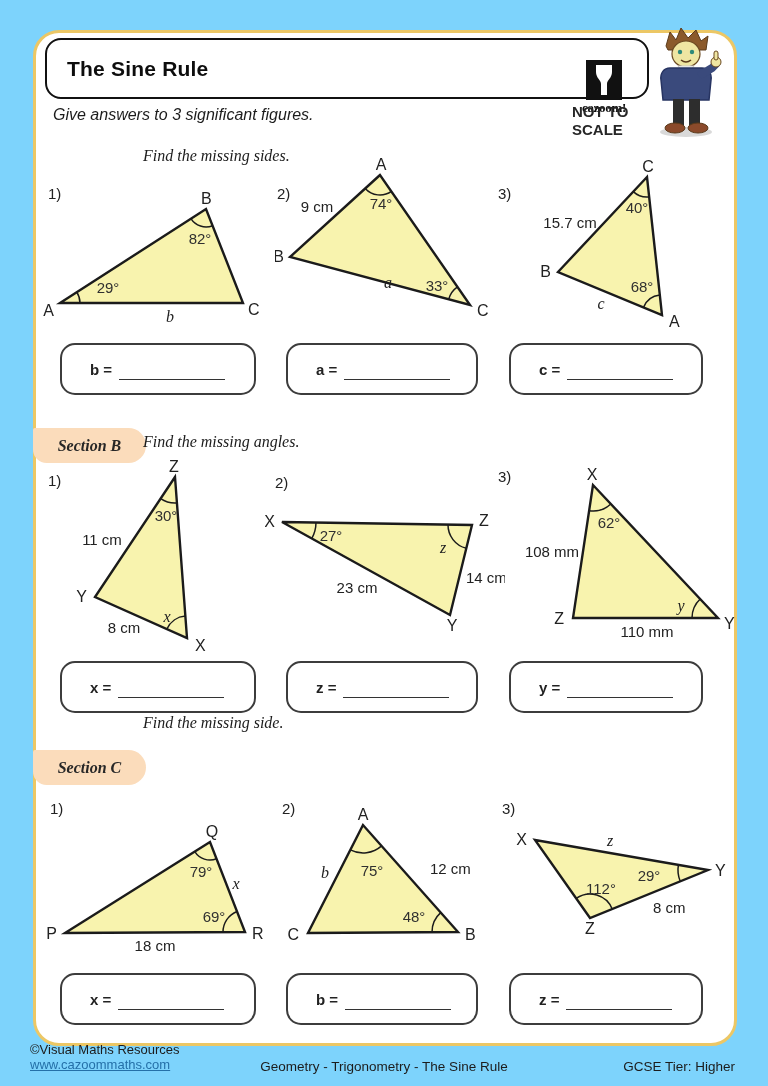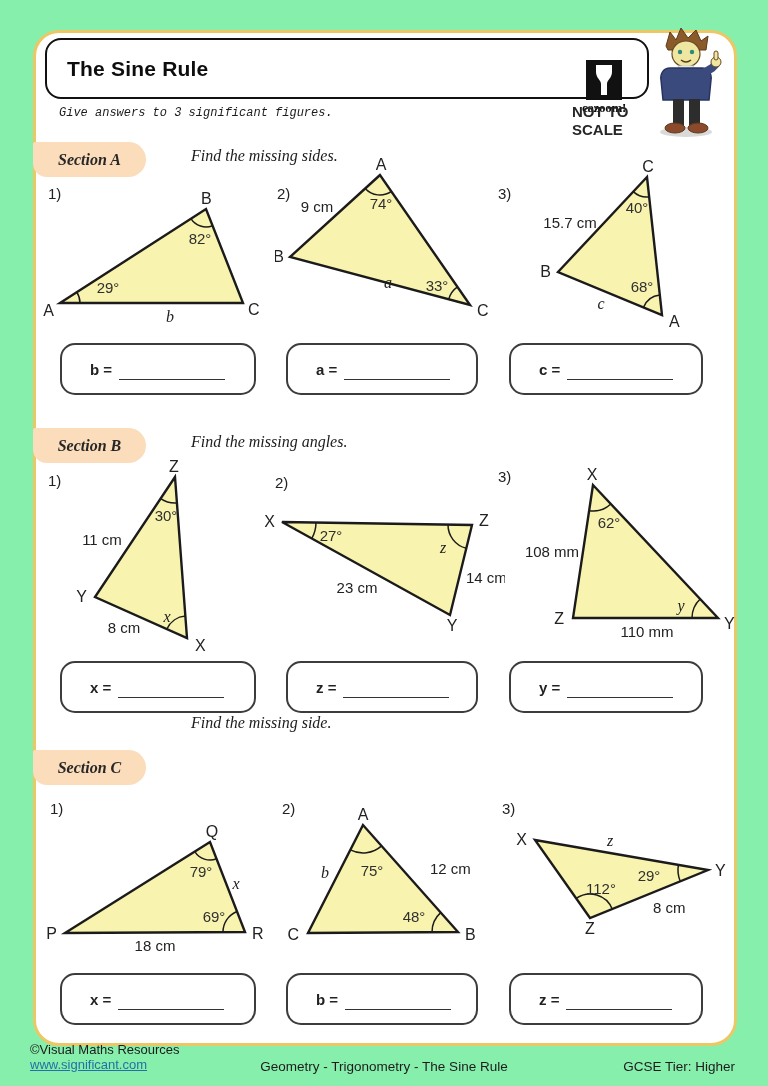--- a/index.html
+++ b/index.html
@@ -1,48 +1,48 @@
 <!DOCTYPE html>
 <html><head>
 <meta charset="utf-8">
 <style>
   html,body { margin:0; padding:0; background:#fff; }
   .page {
-    position:relative; width:768px; height:1086px; background:#86efac;
+    position:relative; width:768px; height:1086px; background:#7dd3fc;
     font-family:"Liberation Sans", sans-serif; overflow:hidden; color:#222;
   }
   .frame {
     position:absolute; left:33px; top:30px; width:698px; height:1010px;
     border:3px solid #ecc765; border-radius:26px; background:#fff;
   }
   .title-box {
     position:absolute; left:45px; top:38px; width:600px; height:57px;
     border:2.5px solid #111; border-radius:16px; background:#fff;
   }
   .title-text {
     position:absolute; left:20px; top:0; height:57px; display:flex; align-items:center;
     font-size:21px; font-weight:bold; color:#0d0d0d; letter-spacing:0.2px;
   }
   .logo { position:absolute; right:10px; top:20px; width:66px; text-align:center; }
   .logo svg { display:block; margin:0 auto; }
   .logo-text { font-family:"Liberation Serif", serif; font-weight:bold; font-size:13px; color:#0d0d0d; letter-spacing:-0.3px; }
   .mascot { position:absolute; left:648px; top:26px; width:76px; height:112px; }
   .instruction {
-    position:absolute; left:59px; top:106px;
-    font-family:Liberation Mono, monospace; font-style:italic; font-size:12px; color:#1c1c1c;
+    position:absolute; left:53px; top:106px;
+    font-family:Liberation Sans, sans-serif; font-style:italic; font-size:16px; color:#1c1c1c;
   }
   .nts { position:absolute; left:572px; top:103px; font-weight:bold; font-size:15px; line-height:18px; color:#262626; }
   .pill {
     position:absolute; left:33px; width:113px; height:35px; background:#fbdcbb;
     border-radius:2px 18px 18px 14px; display:flex; align-items:center; justify-content:center;
   }
   .pill span { font-family:"Liberation Serif", serif; font-style:italic; font-weight:bold; font-size:16px; color:#272727; }
   .sec-instr {
     position:absolute; left:143px;
-    font-family:"Liberation Serif", serif; font-style:italic; font-size:16px; color:#1c1c1c;margin-left:48px;
+    font-family:"Liberation Serif", serif; font-style:italic; font-size:16px; color:#1c1c1c;
   }
   .pnum { position:absolute; font-size:15px; color:#222; }
   .fig { position:absolute; }
   .tri { fill:#f8f3ae; stroke:#1b1b1b; stroke-width:2.4; stroke-linejoin:miter; }
   .arc { fill:none; stroke:#1b1b1b; stroke-width:1.5; }
   text { font-family:"Liberation Sans", sans-serif; fill:#222; }
   .vtx { font-size:16px; }
   .ang { font-size:15px; fill:#303030; }
   .meas { font-size:15px; fill:#222; }
   .ital { font-family:"Liberation Serif", serif; font-style:italic; font-size:16px; fill:#222; }
@@ -93,23 +93,20 @@
       <ellipse cx="50" cy="102" rx="10" ry="5" fill="#8b4a2b" stroke="#5a3a1a" stroke-width="1"></ellipse>
     </svg>
   </div>
 
   <div class="instruction">Give answers to 3 significant figures.</div>
   <div class="nts">
     <div>NOT TO</div>
     <div>SCALE</div>
   </div>
 
-  <div class="pill" style="top:142px;">
-    <span>Section A</span>
-  </div>
   <div class="sec-instr" style="top:147px;">Find the missing sides.</div>
 
   <div class="pnum" style="left:48px; top:185px;">1)</div>
   <div class="pnum" style="left:277px; top:185px;">2)</div>
   <div class="pnum" style="left:498px; top:185px;">3)</div>
 
   <svg class="fig" style="left:40px; top:180px;" width="230" height="165" viewBox="40 180 230 165">
     <polygon class="tri" points="60,303 206,209 243,303"></polygon>
     <path class="arc" d="M 76.8 292.2 A 20 20 0 0 1 80 303"></path>
     <path class="arc" d="M 190.9 218.7 A 18 18 0 0 0 212.6 225.7"></path>
@@ -276,16 +273,16 @@
   <div class="ans-box" style="left:286px; top:973px; width:192px;">
     <span class="ans-label">b =</span>
     <span class="ans-line"></span>
   </div>
   <div class="ans-box" style="left:509px; top:973px; width:194px;">
     <span class="ans-label">z =</span>
     <span class="ans-line"></span>
   </div>
 
   <div class="foot-copy">©Visual Maths Resources</div>
-  <a class="foot-link" href="#">www.significant.com</a>
+  <a class="foot-link" href="#">www.cazoommaths.com</a>
   <div class="foot-center">Geometry - Trigonometry - The Sine Rule</div>
   <div class="foot-right">GCSE Tier: Higher</div>
 </div>
 
 </body></html>

